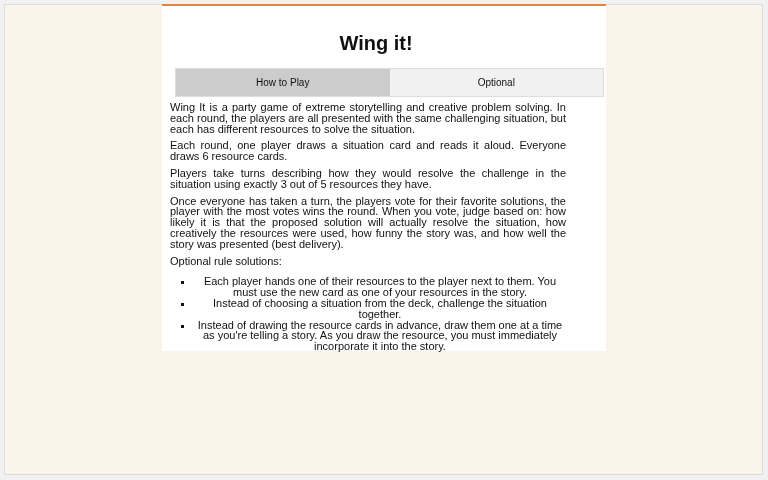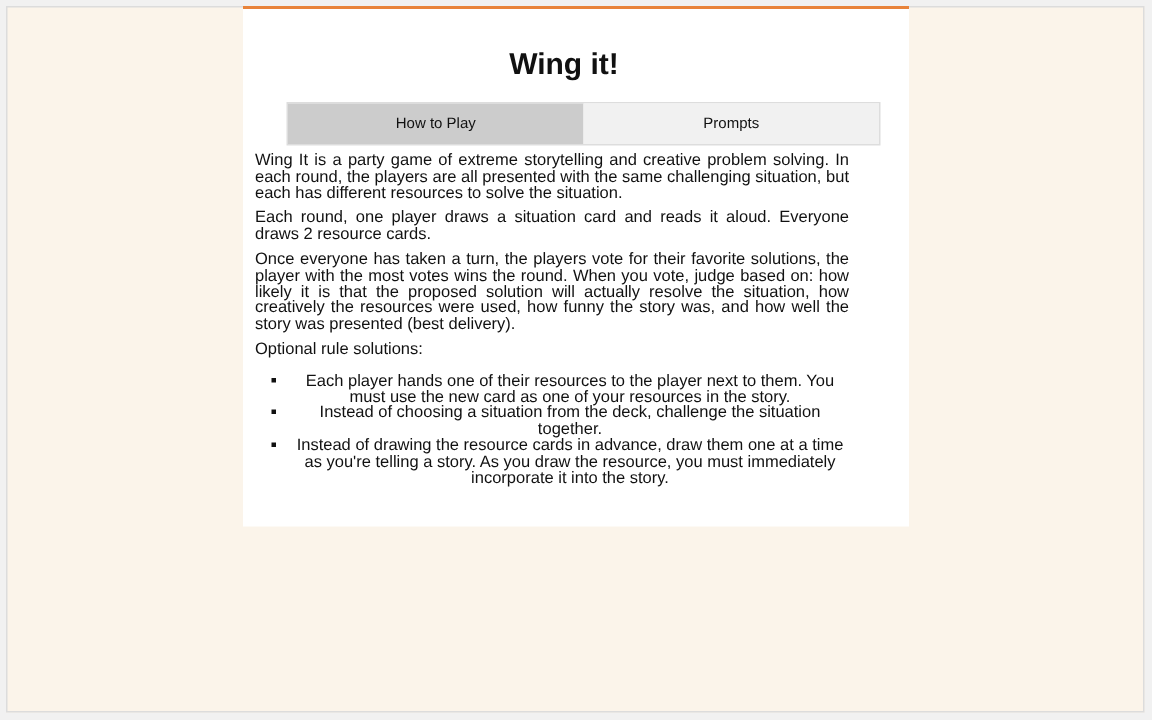--- a/index.html
+++ b/index.html
@@ -20,21 +20,21 @@
       background: #ffffff;
       border-top: 2px solid #e8833a;
       box-sizing: border-box;
     }
     .title {
       position: absolute; left: 0; right: 16px; top: 26px;
       text-align: center; font-size: 20px; font-weight: bold; color: #111;
       margin: 0;
     }
     .tabs {
-      position: absolute; left: 29px; top: 62px; width: 396px; height: 29px;
+      position: absolute; left: 13px; top: 62px; width: 429px; height: 29px;
       display: flex; border: 1px solid #ddd; box-sizing: border-box;
     }
     .tab {
       flex: 1; display: flex; align-items: center; justify-content: center;
       font-size: 10px; color: #111; background: #f1f1f1; cursor: pointer;
     }
     .tab.active { background: #cccccc; }
     .content {
       position: absolute; left: 8px; top: 96px; width: 396px;
       font-size: 11px; line-height: 10.8px; color: #111;
@@ -45,25 +45,26 @@
   </style>
 </head>
 <body>
 
 <div class="frame">
 </div>
 <div class="card">
   <h1 class="title">Wing it!</h1>
   <div class="tabs">
     <div class="tab active">How to Play</div>
-    <div class="tab">Prompts</div>
+    <div class="tab">Optional</div>
   </div>
   <div class="content">
     <p>Wing It is a party game of extreme storytelling and creative problem solving. In each round, the players are all presented with the same challenging situation, but each has different resources to solve the situation.</p>
-    <p>Each round, one player draws a situation card and reads it aloud. Everyone draws 2 resource cards.</p>
+    <p>Each round, one player draws a situation card and reads it aloud. Everyone draws 6 resource cards.</p>
+    <p>Players take turns describing how they would resolve the challenge in the situation using exactly 3 out of 5 resources they have.</p>
     <p>Once everyone has taken a turn, the players vote for their favorite solutions, the player with the most votes wins the round. When you vote, judge based on: how likely it is that the proposed solution will actually resolve the situation, how creatively the resources were used, how funny the story was, and how well the story was presented (best delivery).</p>
     <p style="margin-bottom:0">Optional rule solutions:</p>
     <ul>
       <li>Each player hands one of their resources to the player next to them. You must use the new card as one of your resources in the story.</li>
       <li>Instead of choosing a situation from the deck, challenge the situation together.</li>
       <li>Instead of drawing the resource cards in advance, draw them one at a time as you're telling a story. As you draw the resource, you must immediately incorporate it into the story.</li>
     </ul>
   </div>
 </div>
 

